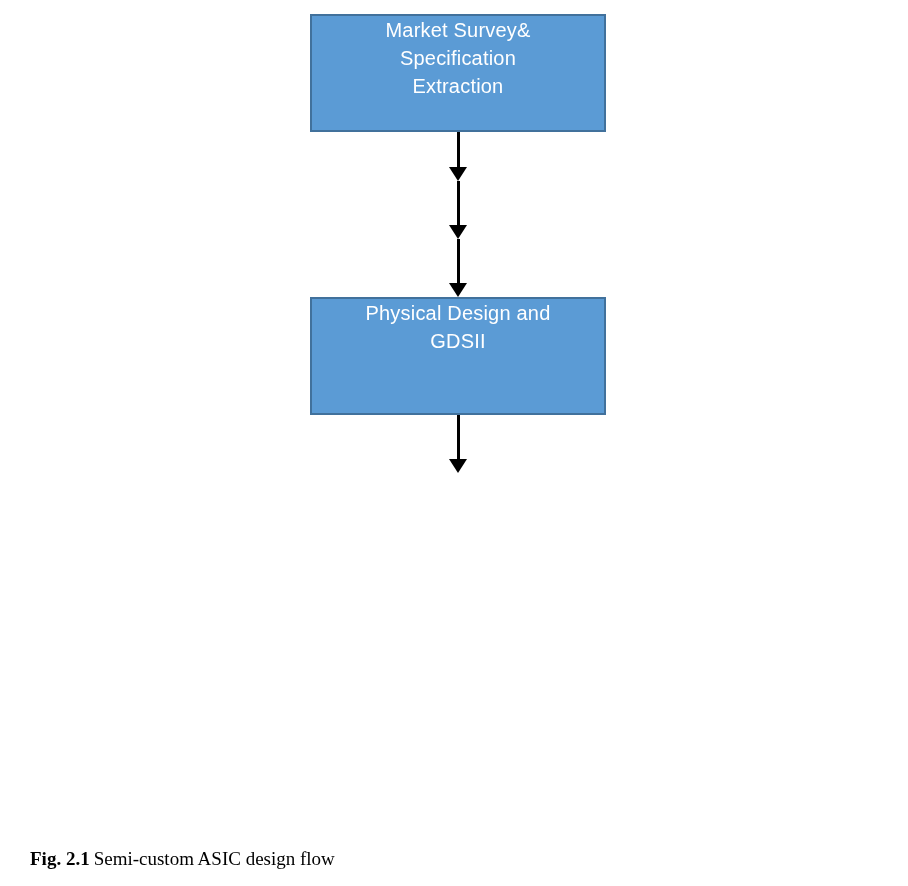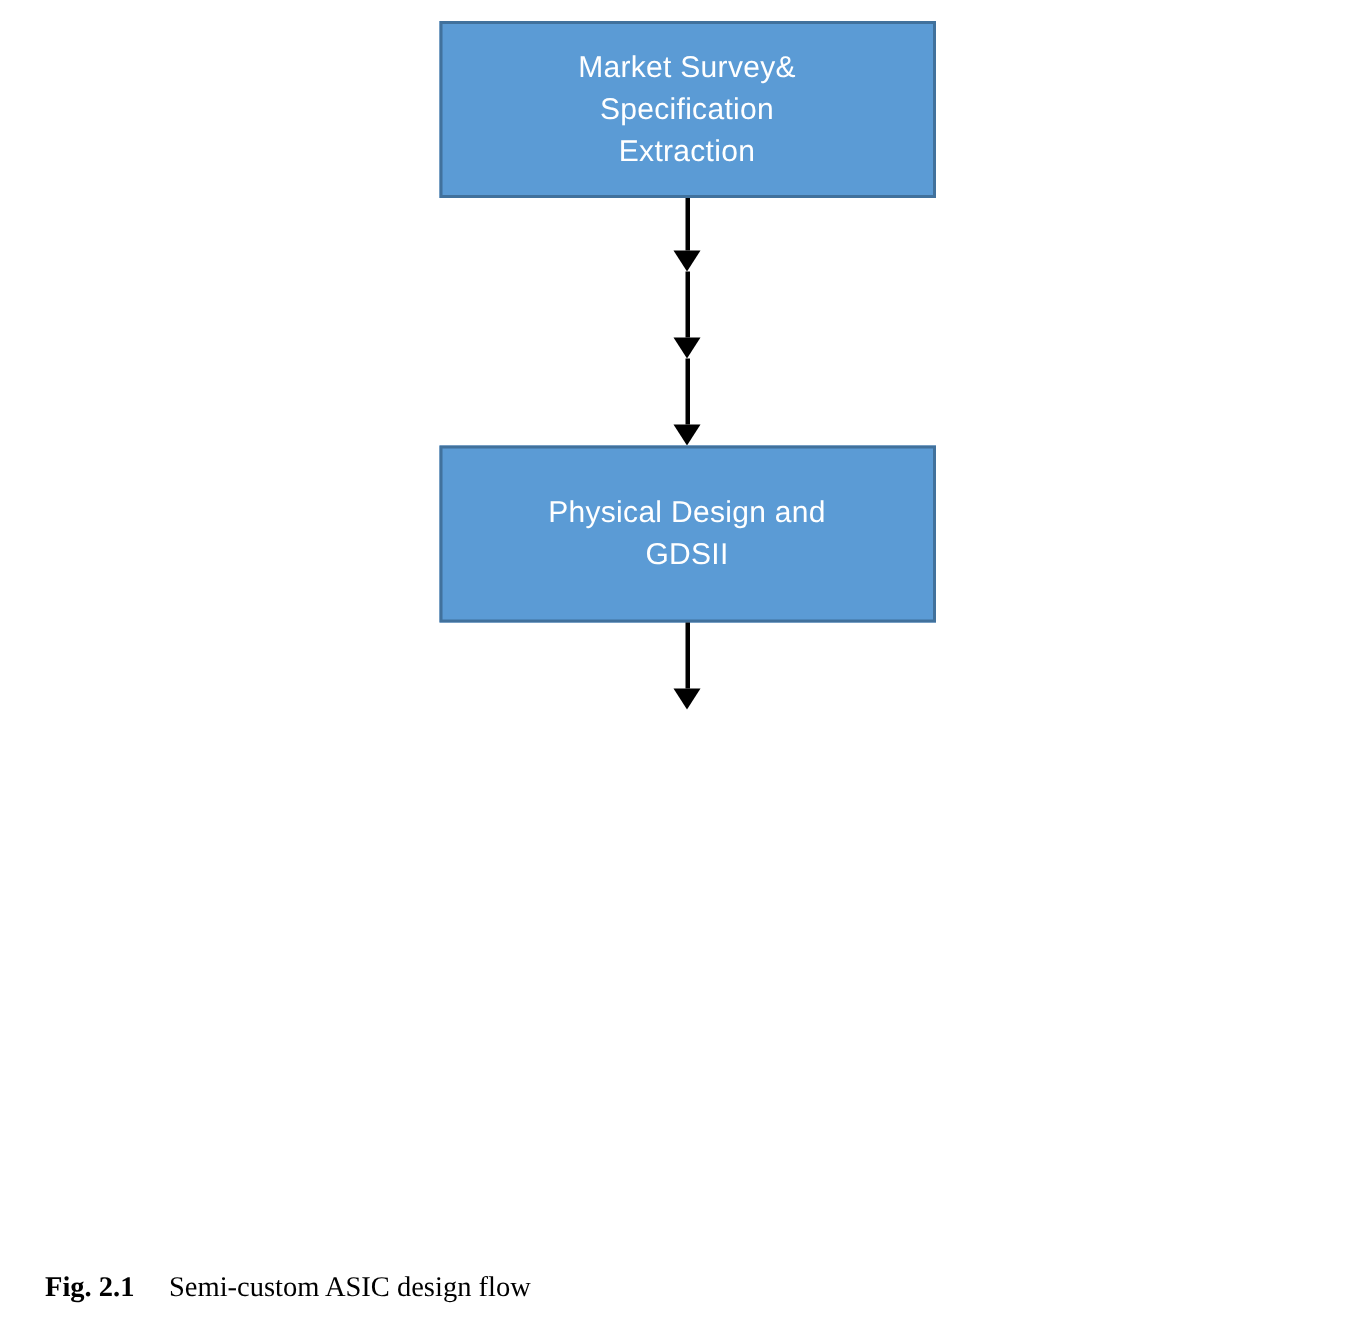--- a/index.html
+++ b/index.html
@@ -18,26 +18,25 @@
   .flow {
     position: absolute;
     left: 310px;
     top: 14px;
     width: 296px;
     display: flex;
     flex-direction: column;
     align-items: center;
   }
   .node {
-    width: 331px;
+    width: 296px;
     height: 118px;
     background: var(--box-fill, #5b9bd5);
     border: 2px solid var(--box-border, #41719c);
     display: flex;
-    align-items: center;
     justify-content: center;
     text-align: center;
   }
   .node-label {
     color: var(--box-text-color, #ffffff);
     font-size: 20px;
     line-height: 28px;
     white-space: pre-line;
     font-weight: 400;
     letter-spacing: 0.2px;
@@ -65,21 +64,21 @@
     position: absolute;
     left: 30px;
     top: 848px;
     font-family: "Liberation Serif", serif;
     font-size: 19px;
     color: var(--caption-color, #000000);
     white-space: nowrap;
   }
   .caption-label {
     font-weight: 700;
-    margin-right: 23px;
+    margin-right: 4px;
   }
 </style>
 </head>
 <body>
 
 <div class="flow">
 
   <div class="node">
     <span class="node-label">Market Survey&amp;
 Specification

